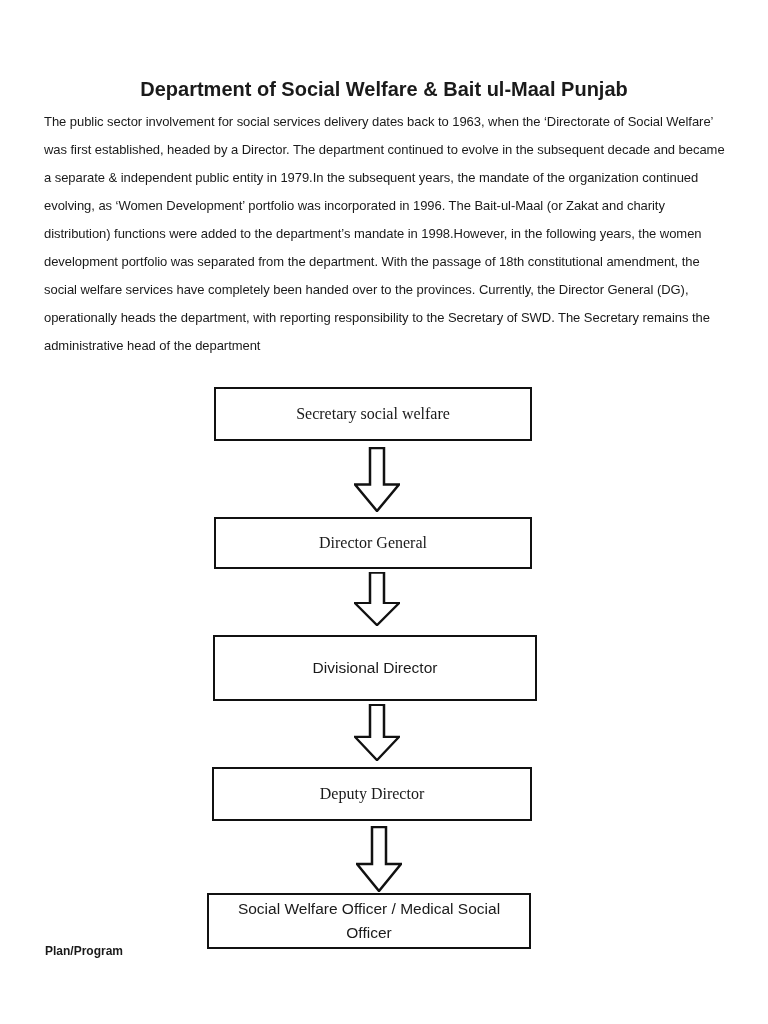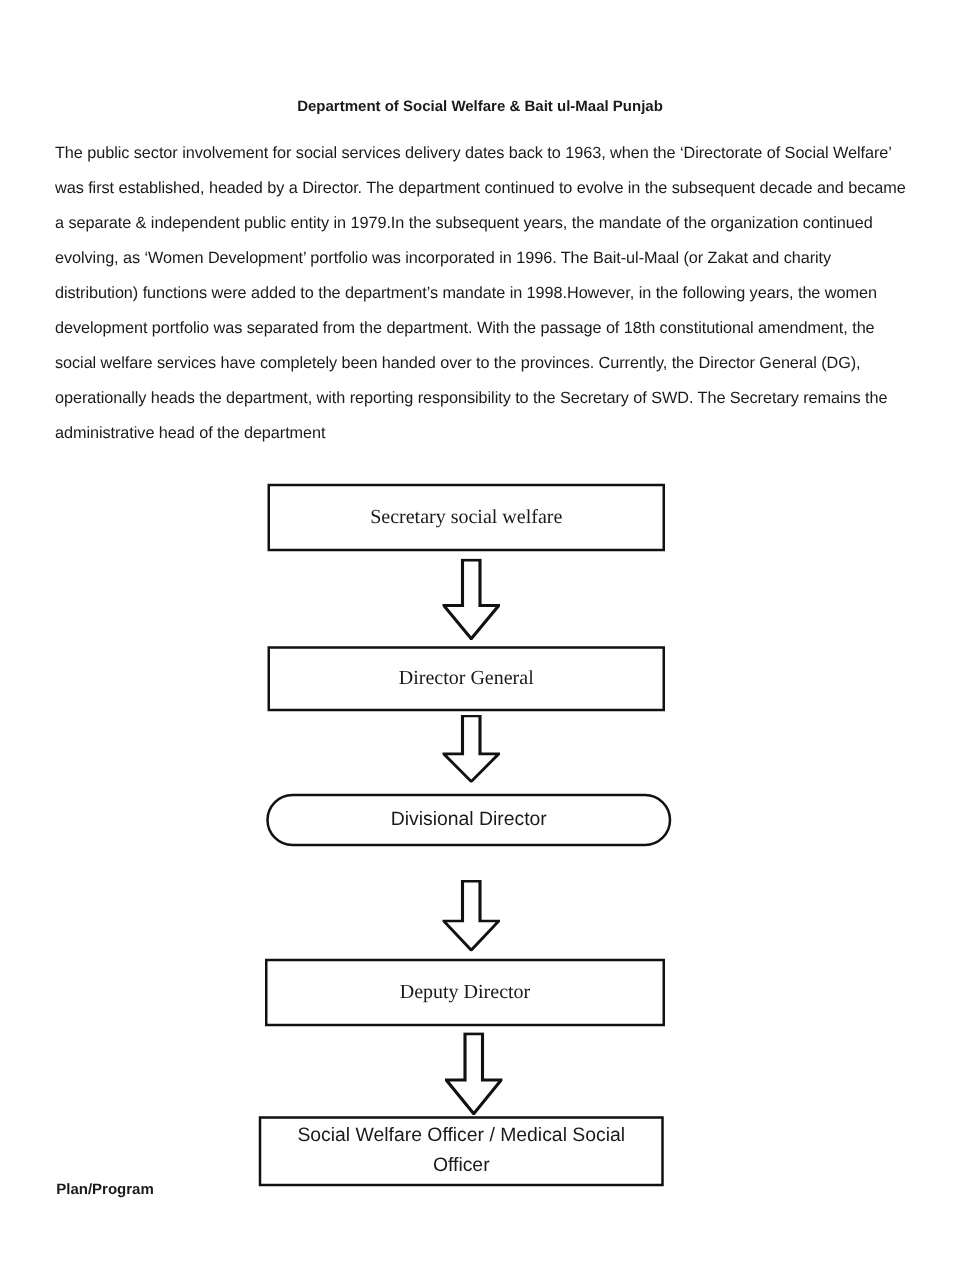--- a/index.html
+++ b/index.html
@@ -11,21 +11,21 @@
     font-family:"Liberation Sans",sans-serif;
     color:#1a1a1a;
     overflow:hidden;
   }
   .doc-title{
     position:absolute;
     top:78px;
     left:0;
     width:768px;
     text-align:center;
-    font-size:12px;
+    font-size:20px;
     font-weight:bold;
     letter-spacing:0;
     margin:0;
   }
   .intro{
     position:absolute;
     top:108px;
     left:44px;
     width:684px;
     font-size:13px;
@@ -92,21 +92,21 @@
     <div class="chart-box serif-label" style="left:214px;top:517px;width:318px;height:52px;">
       <span>Director General</span>
     </div>
 
     <div class="arrow" style="left:354px;top:572px;width:46px;height:54px;">
       <svg viewBox="0 0 46 66" preserveAspectRatio="none">
         <path d="M16 1 L30 1 L30 38 L45 38 L23 65 L1 38 L16 38 Z" fill="#ffffff" stroke="#111111" stroke-width="2.5" stroke-linejoin="miter"></path>
       </svg>
     </div>
 
-    <div class="chart-box sans-label" style="left:213px;top:635px;width:324px;height:42px;border-radius:24px;">
+    <div class="chart-box sans-label" style="left:213px;top:635px;width:324px;height:66px;">
       <span>Divisional Director</span>
     </div>
 
     <div class="arrow" style="left:354px;top:704px;width:46px;height:57px;">
       <svg viewBox="0 0 46 66" preserveAspectRatio="none">
         <path d="M16 1 L30 1 L30 38 L45 38 L23 65 L1 38 L16 38 Z" fill="#ffffff" stroke="#111111" stroke-width="2.5" stroke-linejoin="miter"></path>
       </svg>
     </div>
 
     <div class="chart-box serif-label" style="left:212px;top:767px;width:320px;height:54px;">

